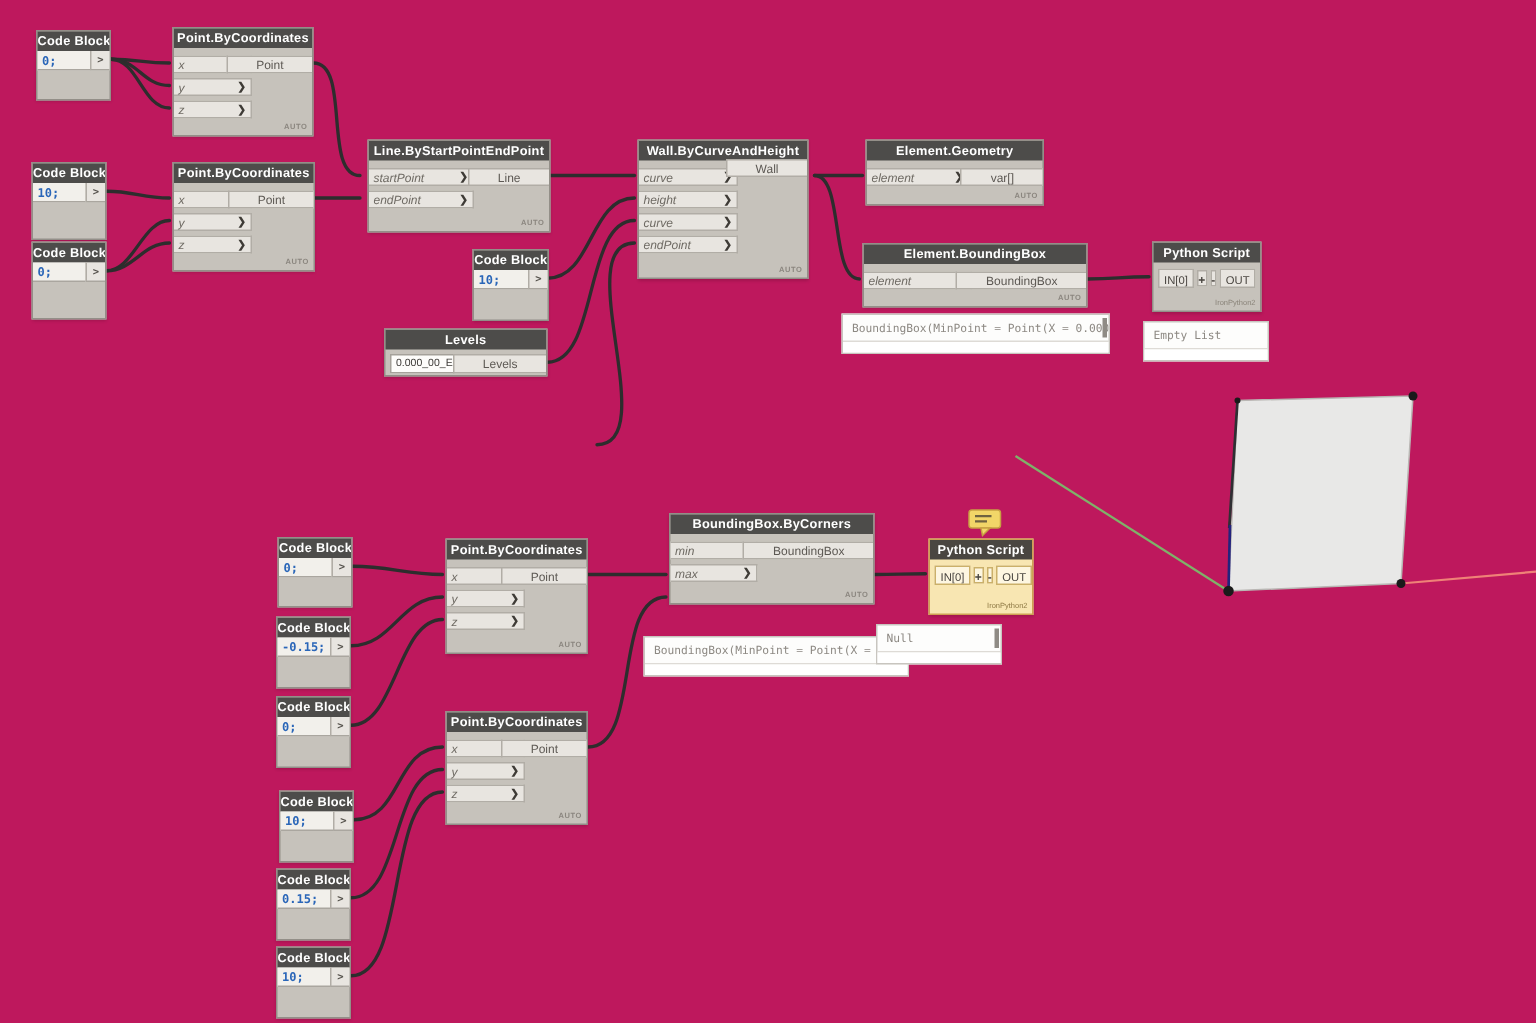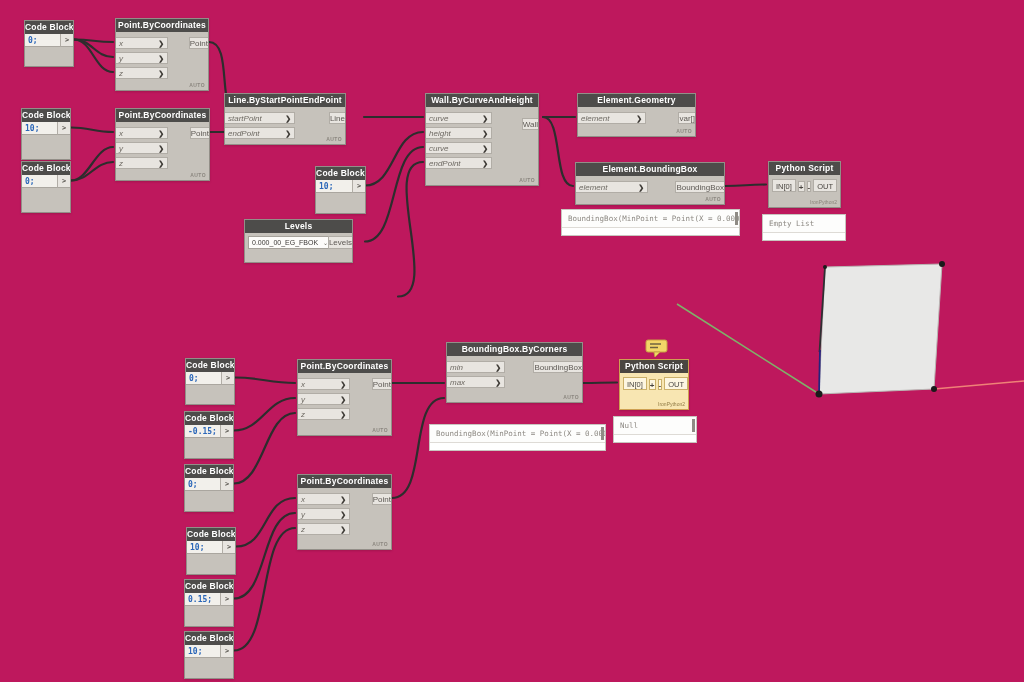--- a/index.html
+++ b/index.html
@@ -15,27 +15,27 @@
   .cbrow{display:flex;height:13px;}
   .cbval{flex:1;background:#f2f0eb;border-bottom:1px solid #aaa69f;
          font:8px/13px "DejaVu Sans Mono",monospace;color:#2a66b8;padding-left:3px;font-weight:bold;}
   .cbout{width:12px;background:#e8e5e0;border-left:1px solid #b1ada6;border-bottom:1px solid #aaa69f;
          font:bold 7px/13px "DejaVu Sans Mono",monospace;color:#55524c;text-align:center;}
   .inrow{position:absolute;left:0;height:12px;background:#e8e5e0;border:1px solid #b1ada6;border-left:none;
          display:flex;align-items:center;justify-content:space-between;box-sizing:border-box;
          padding:0 3px;font-style:italic;font-size:8px;color:#6e6a63;}
   .chev{font-style:normal;font-weight:bold;font-size:7px;color:#3e3b36;line-height:1;}
   .outbox{position:absolute;right:0;height:12px;background:#e8e5e0;border:1px solid #b1ada6;border-right:none;
-          box-sizing:border-box;font-size:8px;line-height:10px;color:#5d5954;padding:1px 0;white-space:nowrap;}
+          box-sizing:border-box;font-size:8px;line-height:10px;color:#5d5954;padding:1px 19px;white-space:nowrap;}
   .lacing{position:absolute;right:3px;bottom:2px;font-size:5px;font-weight:bold;color:#8b867f;letter-spacing:.4px;}
   .ddbox{position:absolute;height:13px;background:#fdfcfa;border:1px solid #a5a19a;box-sizing:border-box;
          display:flex;align-items:center;justify-content:space-between;padding:0 3px;
          font-size:7px;color:#3c3936;white-space:nowrap;}
   .caret{font-size:6px;color:#6b6760;margin-left:3px;}
-  .pyrow{position:absolute;left:3px;right:3px;display:flex;gap:2px;align-items:flex-end;}
+  .pyrow{position:absolute;left:3px;right:3px;display:flex;gap:2px;align-items:center;}
   .pport{background:#e8e5e0;border:1px solid #b1ada6;height:13px;line-height:13px;
          font-size:7.5px;color:#494540;padding:0 3px;box-sizing:border-box;}
   .pybtn{background:#e8e5e0;border:1px solid #b1ada6;width:11px;height:11px;line-height:11px;
          font-size:8px;font-weight:bold;color:#494540;text-align:center;box-sizing:border-box;}
   .pout{margin-left:auto;}
   .engine{position:absolute;right:3px;bottom:2px;font-size:5px;color:#8a847a;}
   .warn{background:#f8e6b2;border:1px solid #cfa052;}
   .warn .hd{background:#4a4641;}
   .warn .pport,.warn .pybtn{background:#fdf6e1;border-color:#cbb06a;}
   .warn .engine{color:#8f7a45;}
@@ -141,21 +141,21 @@
         <span class="chev">❯</span>
       </div>
     <div class="inrow" style="top:48px;width:52px">
         <span>z</span>
         <span class="chev">❯</span>
       </div>
     <div class="outbox" style="top:18px">Point</div>
     <div class="lacing">AUTO</div>
   </div>
 
-  <div class="node" style="left:224px;top:93px;width:122px;height:52px">
+  <div class="node" style="left:245px;top:93px;width:122px;height:62px">
     <div class="hd">Line.ByStartPointEndPoint</div>
     <div class="inrow" style="top:18px;width:70px">
         <span>startPoint</span>
         <span class="chev">❯</span>
       </div>
     <div class="inrow" style="top:33px;width:70px">
         <span>endPoint</span>
         <span class="chev">❯</span>
       </div>
     <div class="outbox" style="top:18px">Line</div>
@@ -181,21 +181,21 @@
         <span class="chev">❯</span>
       </div>
     <div class="inrow" style="top:48px;width:66px">
         <span>curve</span>
         <span class="chev">❯</span>
       </div>
     <div class="inrow" style="top:63px;width:66px">
         <span>endPoint</span>
         <span class="chev">❯</span>
       </div>
-    <div class="outbox" style="top:24px">Wall</div>
+    <div class="outbox" style="top:12px">Wall</div>
     <div class="lacing">AUTO</div>
   </div>
 
   <div class="node" style="left:577px;top:93px;width:119px;height:44px">
     <div class="hd">Element.Geometry</div>
     <div class="inrow" style="top:18px;width:68px">
         <span>element</span>
         <span class="chev">❯</span>
       </div>
     <div class="outbox" style="top:18px">var[]</div>
@@ -227,21 +227,21 @@
     <div class="btxt">BoundingBox(MinPoint = Point(X = 0.000, Y</div>
     <div class="bthumb"></div>
     <div class="bftr"></div>
   </div>
 
   <div class="bubble" style="left:762px;top:214px;width:84px">
     <div class="btxt">Empty List</div>
     <div class="bftr"></div>
   </div>
 
-  <div class="node" style="left:244px;top:219px;width:109px;height:44px">
+  <div class="node" style="left:256px;top:219px;width:109px;height:32px">
     <div class="hd">Levels</div>
     <div class="ddbox" style="top:16px;left:3px;width:84px">
         <span>0.000_00_EG_FBOK</span>
         <span class="caret">⌄</span>
       </div>
     <div class="outbox" style="top:16px;height:13px">Levels</div>
   </div>
 
 
   <div class="node" style="left:185px;top:358px;width:50px;height:47px">
@@ -359,19 +359,19 @@
     </div>
     <div class="engine">IronPython2</div>
   </div>
 
   <div class="bubble" style="left:429px;top:424px;width:177px">
     <div class="btxt">BoundingBox(MinPoint = Point(X = 0.000, Y</div>
     <div class="bthumb"></div>
     <div class="bftr"></div>
   </div>
 
-  <div class="bubble" style="left:613px;top:416px;width:84px">
+  <div class="bubble" style="left:584px;top:416px;width:84px">
     <div class="btxt">Null</div>
     <div class="bthumb"></div>
     <div class="bftr"></div>
   </div>
 
 </div>
 
 </body></html>

